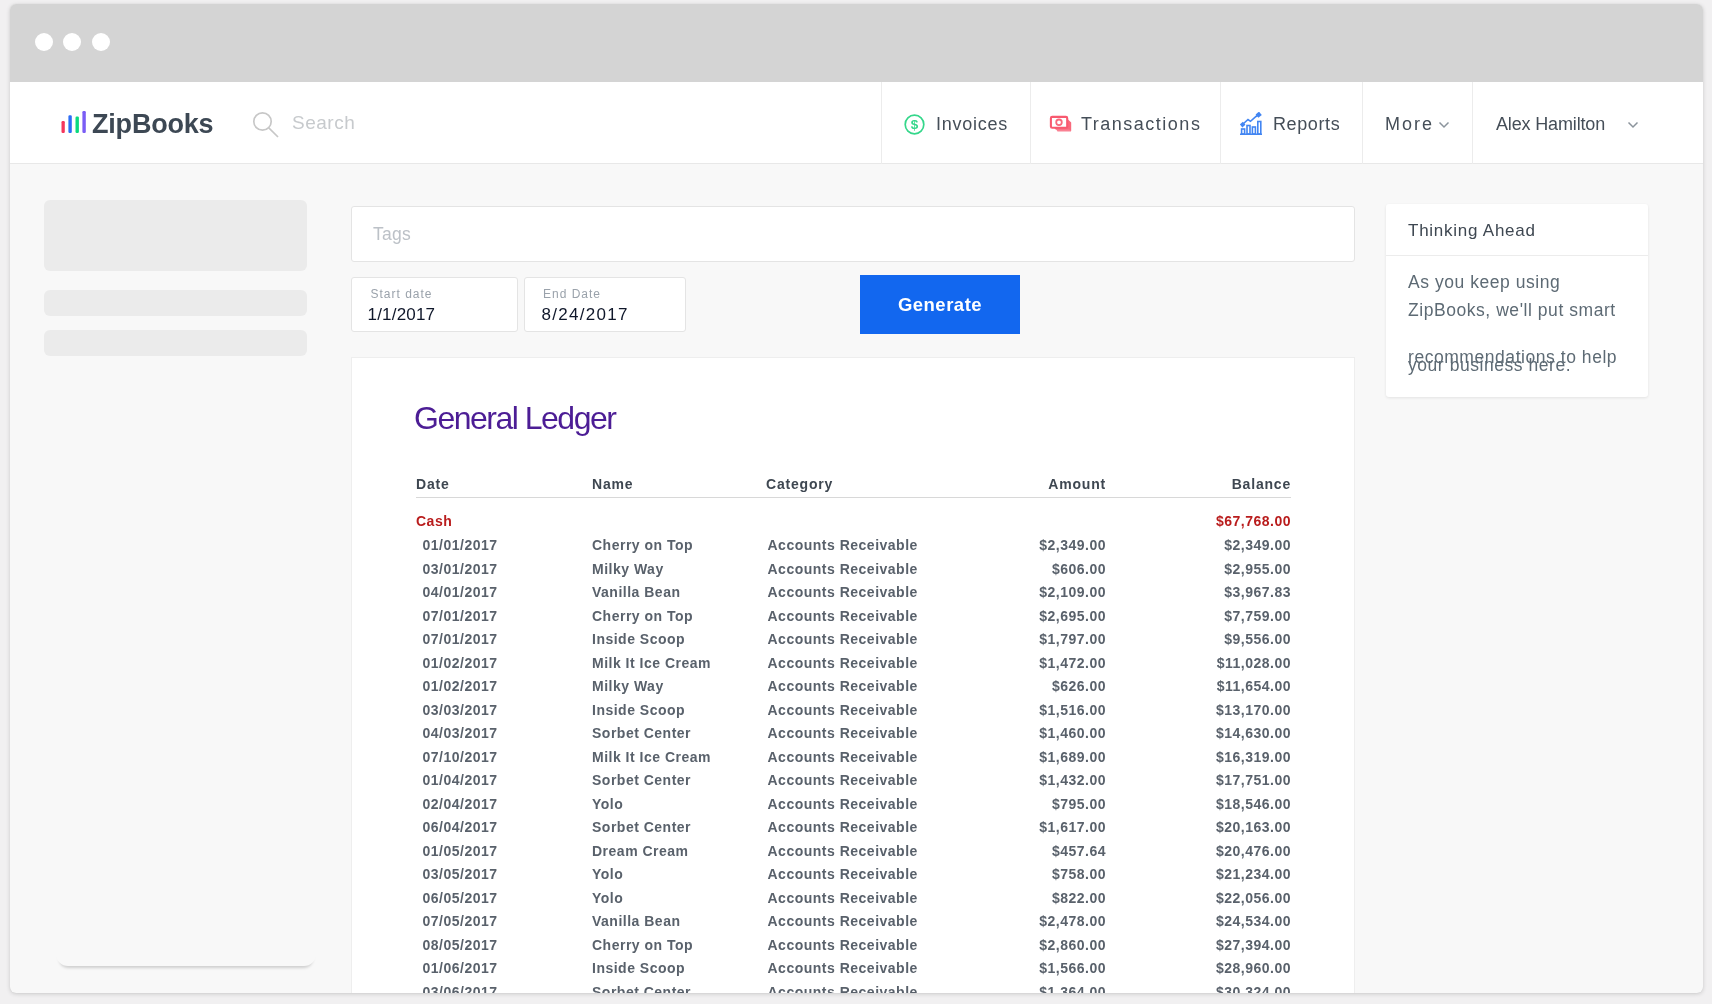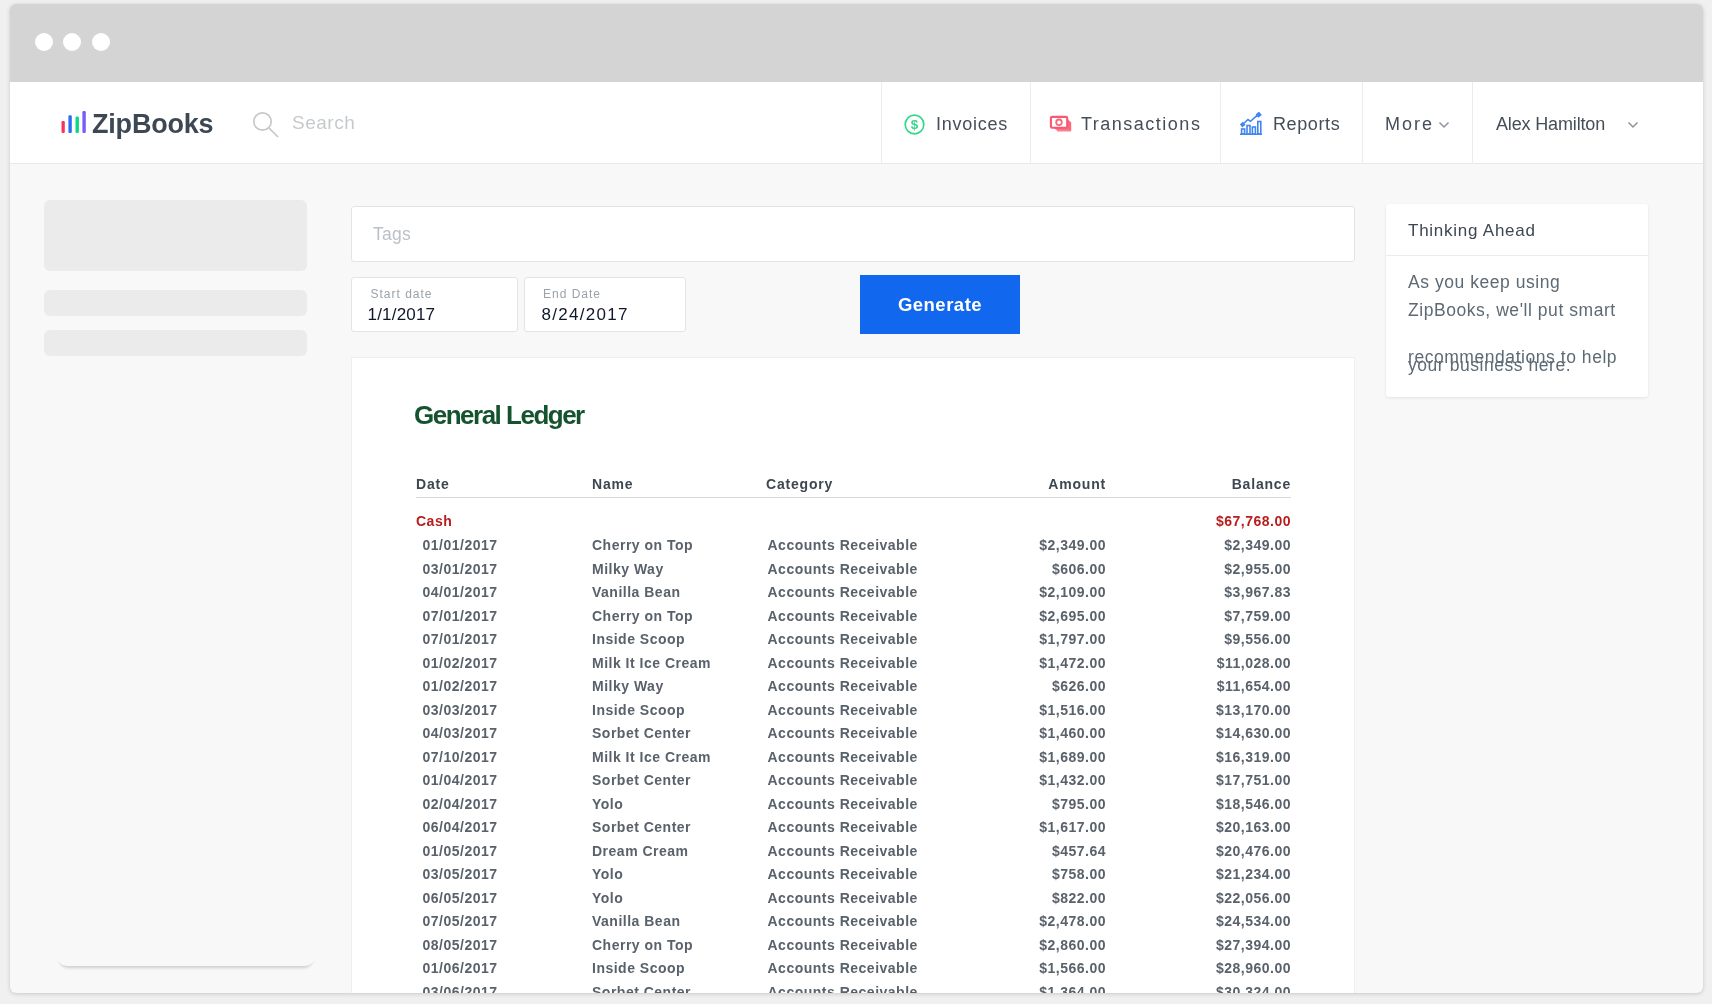--- a/index.html
+++ b/index.html
@@ -18,21 +18,21 @@
 #searchtext { position:absolute; left:282px; top:30px; font-size:19px; color:#c7cacd; letter-spacing:0.5px; }
 
 .sideblock { position:absolute; background:#ebebeb; border-radius:6px; }
 
 .inputbox { position:absolute; background:#fff; border:1px solid #e4e4e4; border-radius:3px; }
 .ilabel { position:absolute; left:18.5px; top:9px; font-size:12px; color:#9aa2ab; letter-spacing:1px; }
 .ivalue { position:absolute; left:15.5px; top:26.5px; font-size:17px; color:#0f172a; }
 #genbtn { position:absolute; left:850px; top:271px; width:160px; height:59px; background:#1267ef; border-radius:0; color:#fff; font-size:18.5px; font-weight:bold; letter-spacing:0.5px; text-align:center; line-height:59px; }
 
 #card { position:absolute; left:341px; top:353px; width:1004px; height:640px; background:#fff; border:1px solid #eeeeee; }
-#gltitle { position:absolute; left:62px; top:42px; font-size:26px; font-weight:bold; color:#14532d; letter-spacing:-1.5px; }
+#gltitle { position:absolute; left:62px; top:42px; font-size:32px; font-weight:normal; color:#4c1d95; letter-spacing:-1.5px; }
 .th { position:absolute; font-size:14px; font-weight:bold; color:#3e4751; letter-spacing:0.8px; }
 #thline { position:absolute; left:64px; top:139px; width:875px; height:1px; background:#d8d8d8; }
 .row { position:relative; height:23.5px; line-height:23.5px; font-size:14px; color:#59616b; letter-spacing:0.5px; }
 .row span { position:absolute; top:0; }
 .c1 { left:70.5px; }
 .c2 { left:240px; }
 .c3 { left:415.5px; }
 .c4 { left:584px; width:170px; text-align:right; }
 .c5 { left:769px; width:170px; text-align:right; }
 

